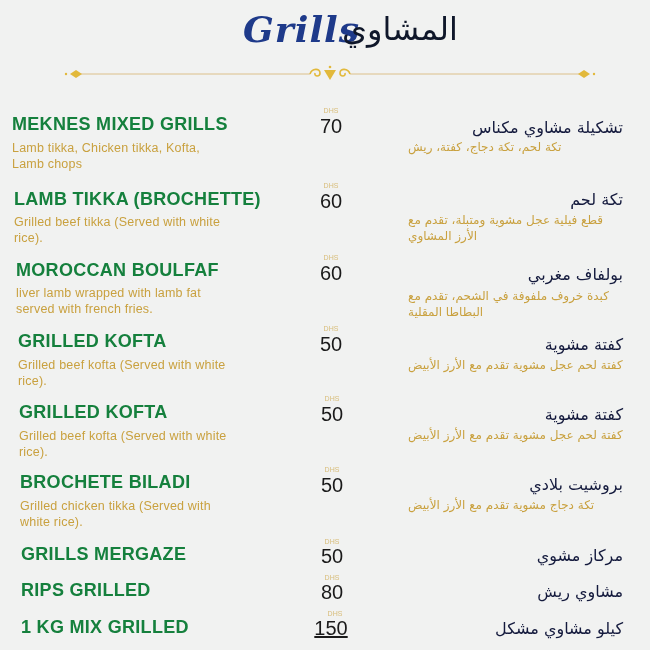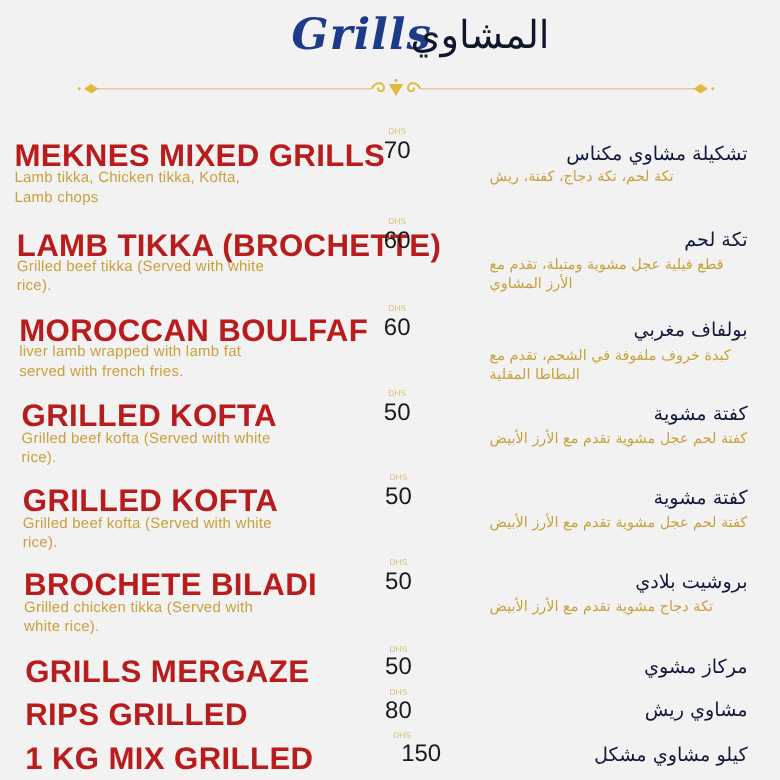--- a/index.html
+++ b/index.html
@@ -52,22 +52,22 @@
 
     .item {
       position: absolute;
       left: 0;
       width: 650px;
     }
     .item-name {
       position: absolute;
       font-family: "Liberation Sans", sans-serif;
       font-weight: bold;
-      font-size: 26px;
-      color: #b91c1c;
+      font-size: 18px;
+      color: #15803d;
       white-space: nowrap;
       letter-spacing: 0.3px;
     }
     .item-desc {
       position: absolute;
       font-family: "Liberation Sans", sans-serif;
       font-size: 12.5px;
       line-height: 16px;
       color: #c9a13f;
       width: 220px;
@@ -197,15 +197,15 @@
 <div class="item" style="top:0;">
   <div class="item-name" style="left:21px;top:580px;">RIPS GRILLED</div>
   <div class="price-unit" style="left:312px;top:574px;">DHS</div>
   <div class="price" style="left:309px;top:581px;">80</div>
   <div class="ar-name" style="top:582px;">مشاوي ريش</div>
 </div>
 
 <div class="item" style="top:0;">
   <div class="item-name" style="left:21px;top:617px;">1 KG MIX GRILLED</div>
   <div class="price-unit" style="left:315px;top:610px;">DHS</div>
-  <div class="price" style="left:328px;top:617px;">150</div>
+  <div class="price" style="left:308px;top:617px;text-decoration:underline;">150</div>
   <div class="ar-name" style="top:619px;">كيلو مشاوي مشكل</div>
 </div>
 
 </body></html>

